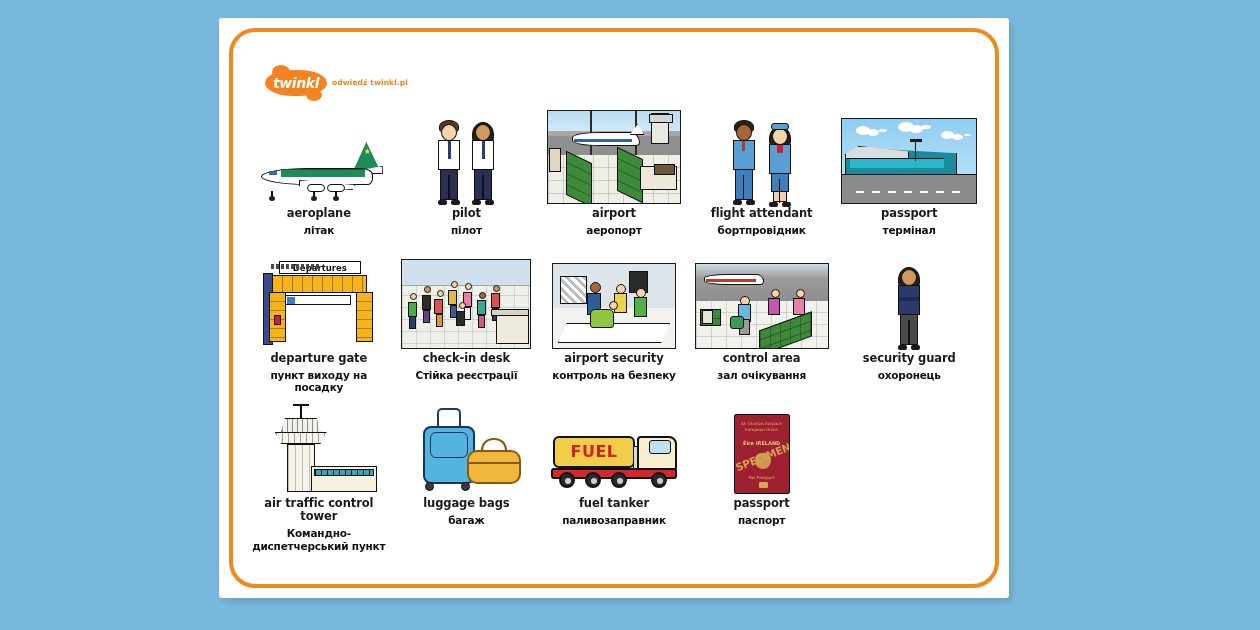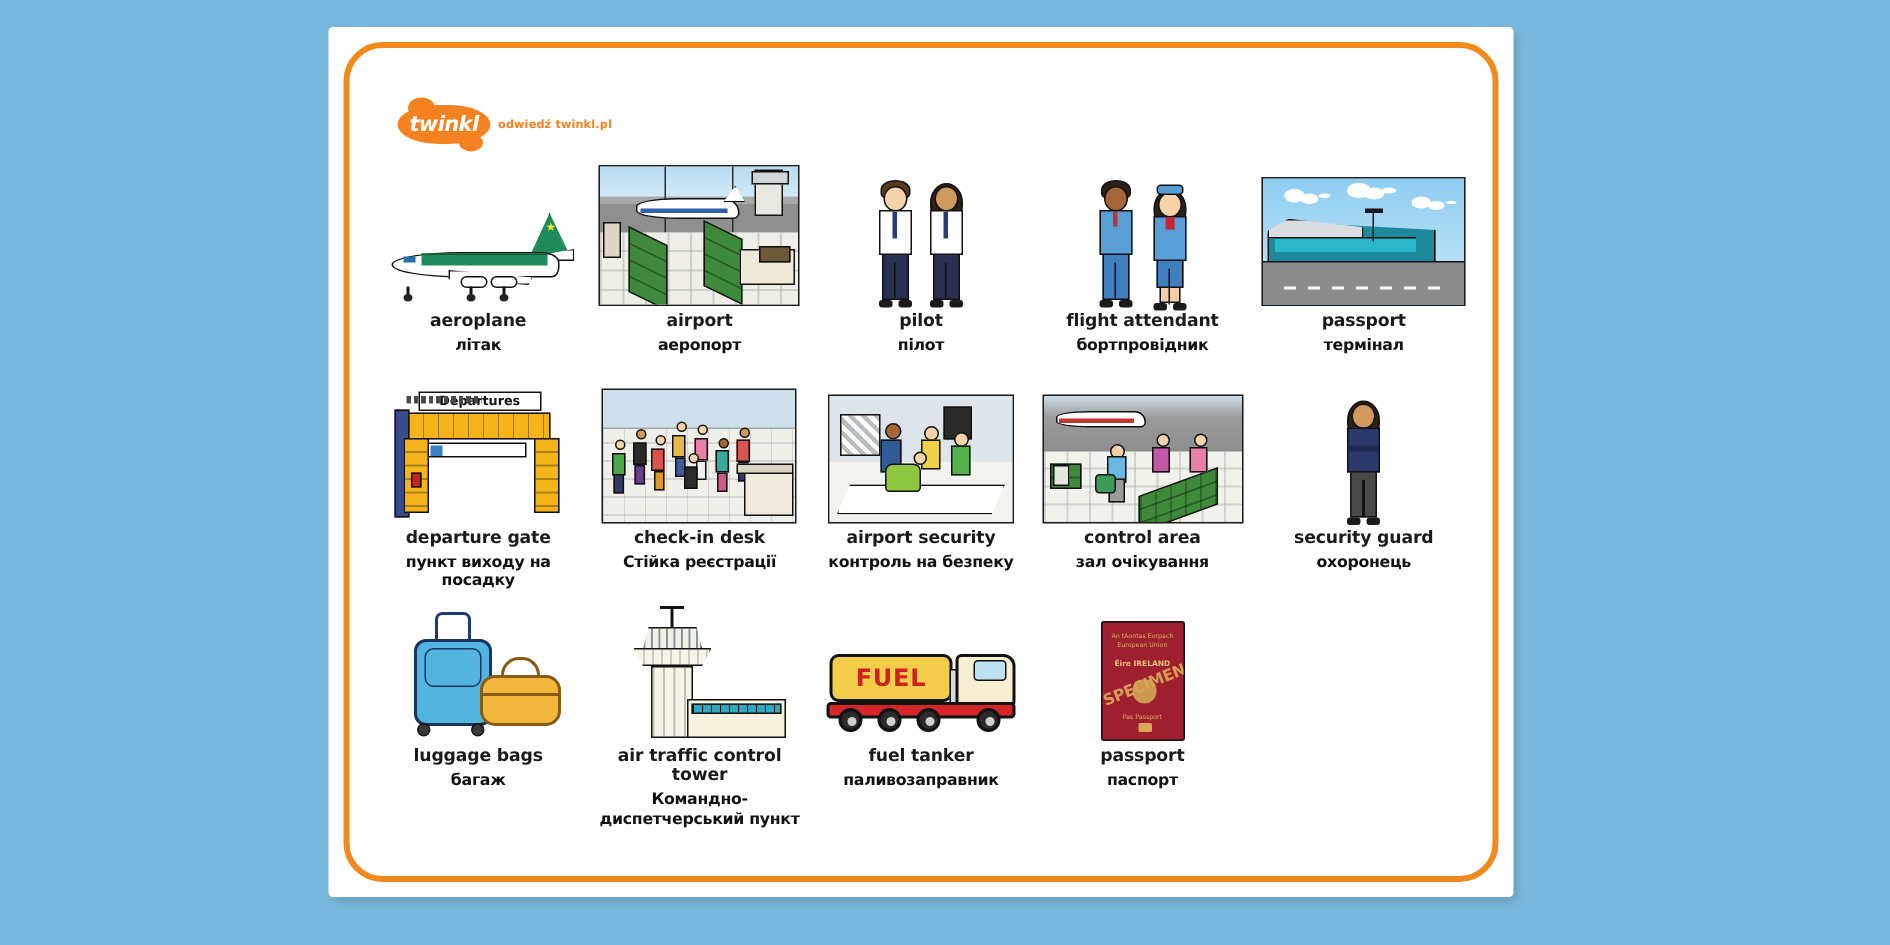--- a/index.html
+++ b/index.html
@@ -672,43 +672,20 @@
             <div class="wing"></div>
             <div class="eng e1"></div>
               <div class="eng e2"></div>
             <div class="gear g1"></div>
               <div class="gear g2"></div>
               <div class="gear g3"></div>
           </div>
         </div>
         <div class="cap-en">aeroplane</div>
         <div class="cap-uk">літак</div>
-      </div>
-
-      <div class="cell">
-        <div class="art">
-          <div class="scene airport-scene">
-            <div class="glass"></div>
-              <div class="tarmac"></div>
-            <div class="mullion" style="left:32%"></div>
-            <div class="mullion" style="left:66%"></div>
-            <div class="mplane"></div>
-              <div class="mplane-tail"></div>
-              <div class="mplane-blue"></div>
-            <div class="ctrl-tower"></div>
-            <div class="floor"></div>
-            <div class="pillar"></div>
-            <div class="seatrow s1"></div>
-              <div class="seatrow s2"></div>
-            <div class="desk"></div>
-              <div class="deskdark"></div>
-          </div>
-        </div>
-        <div class="cap-en">airport</div>
-        <div class="cap-uk">аеропорт</div>
       </div>
 
       <div class="cell">
         <div class="art">
           <div style="display:flex;gap:4px;align-items:flex-end;">
             <div class="person">
               <div class="hair hair-brown"></div>
               <div class="head skin-light"></div>
               <div class="torso shirt-white"></div>
                 <div class="tie"></div>
@@ -720,20 +697,43 @@
               <div class="head skin-med"></div>
               <div class="torso shirt-white"></div>
                 <div class="tie"></div>
               <div class="legs navy"></div>
                 <div class="feet"></div>
             </div>
           </div>
         </div>
         <div class="cap-en">pilot</div>
         <div class="cap-uk">пілот</div>
+      </div>
+
+      <div class="cell">
+        <div class="art">
+          <div class="scene airport-scene">
+            <div class="glass"></div>
+              <div class="tarmac"></div>
+            <div class="mullion" style="left:32%"></div>
+            <div class="mullion" style="left:66%"></div>
+            <div class="mplane"></div>
+              <div class="mplane-tail"></div>
+              <div class="mplane-blue"></div>
+            <div class="ctrl-tower"></div>
+            <div class="floor"></div>
+            <div class="pillar"></div>
+            <div class="seatrow s1"></div>
+              <div class="seatrow s2"></div>
+            <div class="desk"></div>
+              <div class="deskdark"></div>
+          </div>
+        </div>
+        <div class="cap-en">airport</div>
+        <div class="cap-uk">аеропорт</div>
       </div>
 
       <div class="cell">
         <div class="art">
           <div style="display:flex;gap:6px;align-items:flex-end;">
             <div class="person">
               <div class="hair hair-black"></div>
               <div class="head skin-dark"></div>
               <div class="torso uni-blue"></div>
               <div class="tie" style="background:#b5392f;height:10px"></div>
@@ -883,48 +883,48 @@
             <div class="legs grey-pants"></div>
               <div class="feet"></div>
           </div>
         </div>
         <div class="cap-en">security guard</div>
         <div class="cap-uk">охоронець</div>
       </div>
 
       <div class="cell">
         <div class="art">
+          <div class="tower">
+            <div class="t-mast"></div>
+            <div class="t-cab"></div>
+            <div class="t-deck"></div>
+            <div class="t-shaft"></div>
+            <div class="t-bldg"></div>
+              <div class="t-win"></div>
+          </div>
+        </div>
+        <div class="cap-en">air traffic control tower</div>
+        <div class="cap-uk">Командно-диспетчерський пункт</div>
+      </div>
+
+      <div class="cell">
+        <div class="art">
           <div class="lug">
             <div class="handle"></div>
             <div class="case"></div>
               <div class="case-in"></div>
             <div class="wheel w1"></div>
               <div class="wheel w2"></div>
             <div class="duffel-strap"></div>
             <div class="duffel"></div>
               <div class="duffel-line"></div>
           </div>
         </div>
         <div class="cap-en">luggage bags</div>
         <div class="cap-uk">багаж</div>
-      </div>
-
-      <div class="cell">
-        <div class="art">
-          <div class="tower">
-            <div class="t-mast"></div>
-            <div class="t-cab"></div>
-            <div class="t-deck"></div>
-            <div class="t-shaft"></div>
-            <div class="t-bldg"></div>
-              <div class="t-win"></div>
-          </div>
-        </div>
-        <div class="cap-en">air traffic control tower</div>
-        <div class="cap-uk">Командно-диспетчерський пункт</div>
       </div>
 
       <div class="cell">
         <div class="art">
           <div class="tanker">
             <div class="tank"></div>
             <div class="fuel-word">FUEL</div>
             <div class="mid"></div>
             <div class="cab"></div>
               <div class="cab-win"></div>

